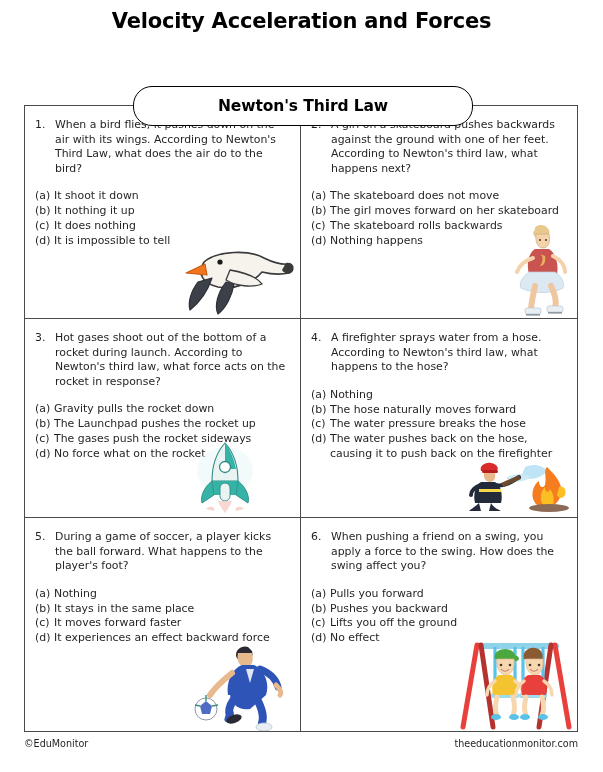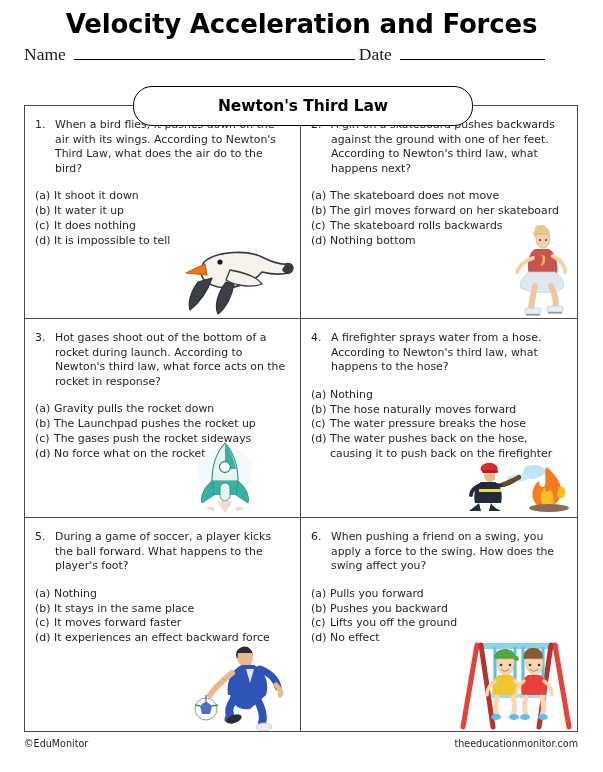--- a/index.html
+++ b/index.html
@@ -23,21 +23,21 @@
 
   
   .worksheet-title {
     position: absolute;
     top: 9px;
     left: 0;
     width: 603px;
     text-align: center;
     font-family: "DejaVu Sans", sans-serif;
     font-weight: bold;
-    font-size: 26px;
+    font-size: 21px;
     letter-spacing: -0.2px;
     color: #000000;
   }
   .namedate-row {
     position: absolute;
     top: 44px;
     left: 24px;
     width: 555px;
     height: 24px;
     display: flex;
@@ -173,26 +173,20 @@
   .illus.soccer { right: 6px;  bottom: 0px;  width: 100px; height: 88px; }
   .illus.swing  { right: 4px;  bottom: 0px;  width: 114px; height: 98px; }
 </style>
 </head>
 <body>
 
 <div class="page">
 
   <div class="worksheet-title">Velocity Acceleration and Forces</div>
 
-  <div class="namedate-row">
-    <span class="nd-label">Name</span>
-    <span class="nd-rule name-rule"></span>
-    <span class="nd-label">Date</span>
-    <span class="nd-rule date-rule"></span>
-  </div>
 
   <div class="title-pill">
     <span class="title-pill-text">Newton's Third Law</span>
   </div>
 
   <div class="qtable">
 
     <div class="qrow row1">
 
       <div class="qcell">
@@ -200,21 +194,21 @@
           <span class="qnum">1.</span>
           <span class="qstem">When a bird flies, it pushes down on the air with its wings. According to Newton's Third Law, what does the air do to the bird?</span>
         </div>
         <div class="qopts">
           <div class="qopt">
             <span class="qopt-key">(a)</span>
             <span class="qopt-text">It shoot it down</span>
           </div>
           <div class="qopt">
             <span class="qopt-key">(b)</span>
-            <span class="qopt-text">It water it up</span>
+            <span class="qopt-text">It nothing it up</span>
           </div>
           <div class="qopt">
             <span class="qopt-key">(c)</span>
             <span class="qopt-text">It does nothing</span>
           </div>
           <div class="qopt">
             <span class="qopt-key">(d)</span>
             <span class="qopt-text">It is impossible to tell</span>
           </div>
         </div>
@@ -243,21 +237,21 @@
           <div class="qopt">
             <span class="qopt-key">(b)</span>
             <span class="qopt-text">The girl moves forward on her skateboard</span>
           </div>
           <div class="qopt">
             <span class="qopt-key">(c)</span>
             <span class="qopt-text">The skateboard rolls backwards</span>
           </div>
           <div class="qopt">
             <span class="qopt-key">(d)</span>
-            <span class="qopt-text">Nothing bottom</span>
+            <span class="qopt-text">Nothing happens</span>
           </div>
         </div>
 
         <svg class="illus skater" viewBox="0 0 58 96">
           <path d="M22 8 C20 3, 32 1, 34 6 C38 8, 37 14, 33 15 L23 15 C20 14, 19 10, 22 8 Z" fill="#e8c98d"></path>
           <path d="M23 12 C22 20, 25 26, 30 26 C35 26, 38 20, 36 12 Z" fill="#f4d3ab" stroke="#c9a87c" stroke-width="0.7"></path>
           <circle cx="27" cy="18" r="1" fill="#4a3425"></circle>
             <circle cx="33" cy="18" r="1" fill="#4a3425"></circle>
           <path d="M22 27 C16 30, 13 42, 16 52 L44 52 C46 42, 42 30, 36 27 Z" fill="#c8534f"></path>
           <path d="M27 32 C31 34, 30 40, 27 44 C31 44, 33 40, 32 34 Z" fill="#e6b35c"></path>

